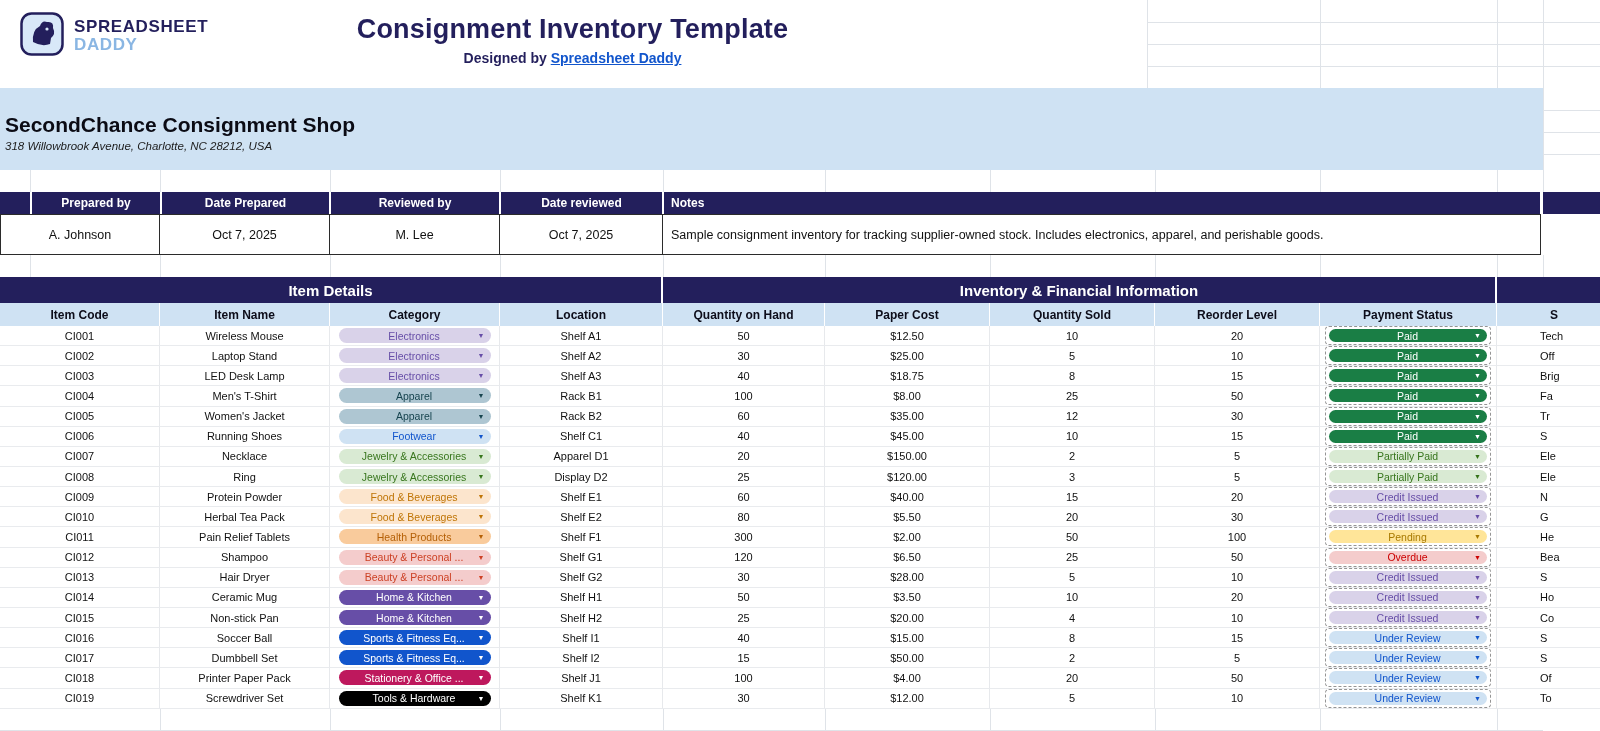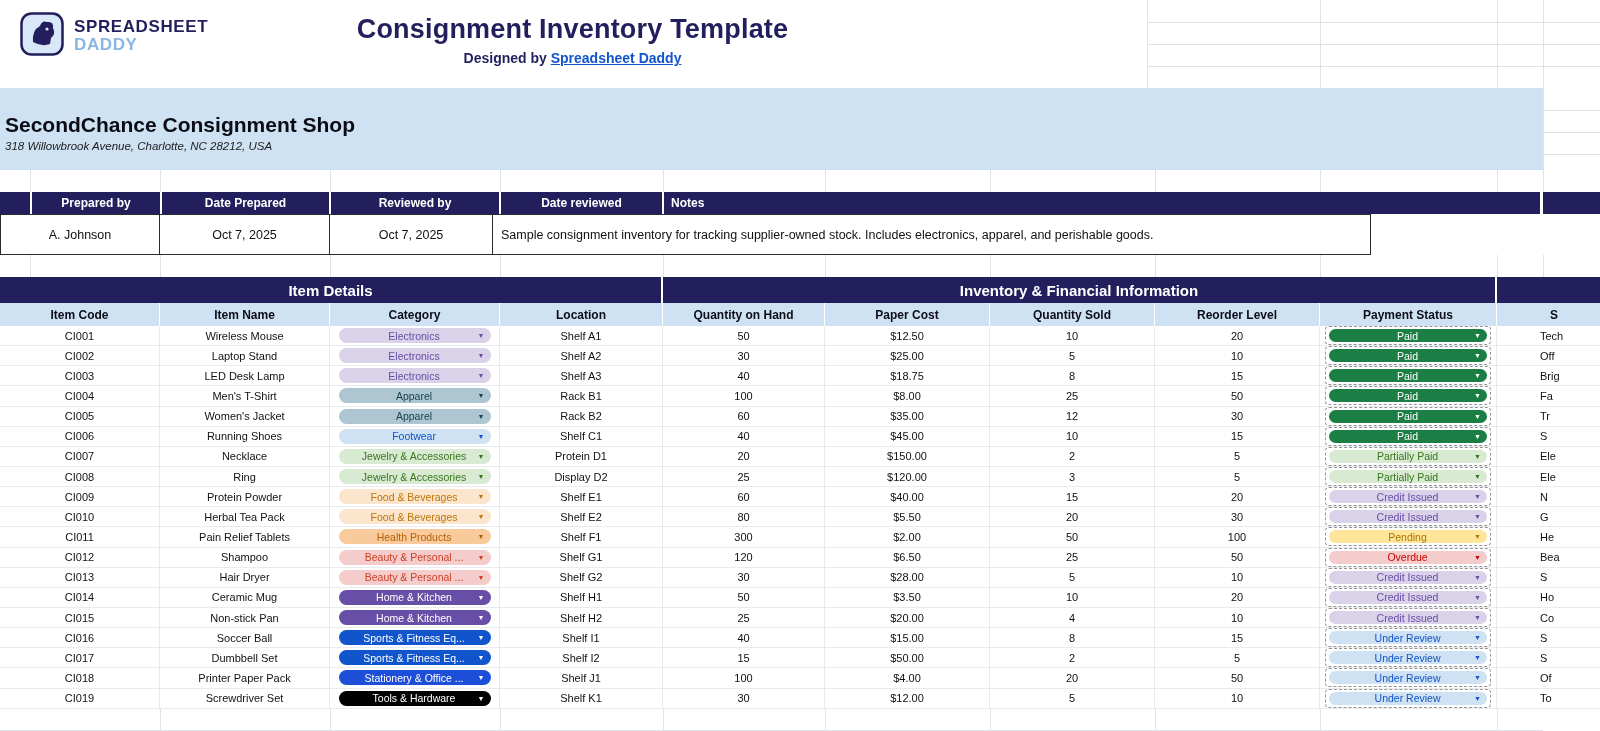--- a/index.html
+++ b/index.html
@@ -108,20 +108,21 @@
     <div class="mh" style="width:161px">Date reviewed</div>
     <div class="mgap" style="width:2px"></div>
     <div class="mh left" style="width:876px">Notes</div>
     <div class="mgap" style="width:3px"></div>
     <div class="mh" style="width:57px"></div>
   </div>
 
   <div class="meta-vrow">
     <div class="mv" style="width:160px">A. Johnson</div>
     <div class="mv" style="width:170px">Oct 7, 2025</div>
+    <div class="mv" style="width:170px">M. Lee</div>
     <div class="mv" style="width:163px">Oct 7, 2025</div>
     <div class="mv left" style="width:878px">Sample consignment inventory for tracking supplier-owned stock. Includes electronics, apparel, and perishable goods.</div>
     <div class="mv-rest" style="width:59px"></div>
   </div>
 
   <div class="secrow">
     <div class="sec" style="width:661px">Item Details</div>
     <div class="gapw" style="width:2px"></div>
     <div class="sec" style="width:832px">Inventory &amp; Financial Information</div>
     <div class="gapw" style="width:2px"></div>
@@ -288,21 +289,21 @@
       </div>
       <div class="trow">
         <div class="td c0">CI007</div>
         <div class="td c1">Necklace</div>
         <div class="td c2">
           <div class="pill" style="background: rgb(217, 234, 211); color: rgb(56, 118, 29);">
             <span class="lbl">Jewelry &amp; Accessories</span>
             <span class="chev">▼</span>
           </div>
         </div>
-        <div class="td c3">Protein D1</div>
+        <div class="td c3">Apparel D1</div>
         <div class="td c4">20</div>
         <div class="td c5">$150.00</div>
         <div class="td c6">2</div>
         <div class="td c7">5</div>
         <div class="td c8">
           <div class="statwrap">
             <div class="pill" style="background: rgb(217, 234, 211); color: rgb(56, 118, 29);">
               <span class="lbl">Partially Paid</span>
               <span class="chev">▼</span>
             </div>
@@ -547,21 +548,21 @@
               <span class="chev">▼</span>
             </div>
           </div>
         </div>
         <div class="td c9">S</div>
       </div>
       <div class="trow">
         <div class="td c0">CI018</div>
         <div class="td c1">Printer Paper Pack</div>
         <div class="td c2">
-          <div class="pill" style="background: #1d4ed8; color: rgb(255, 255, 255);">
+          <div class="pill" style="background: #be185d; color: rgb(255, 255, 255);">
             <span class="lbl">Stationery &amp; Office ...</span>
             <span class="chev">▼</span>
           </div>
         </div>
         <div class="td c3">Shelf J1</div>
         <div class="td c4">100</div>
         <div class="td c5">$4.00</div>
         <div class="td c6">20</div>
         <div class="td c7">50</div>
         <div class="td c8">

